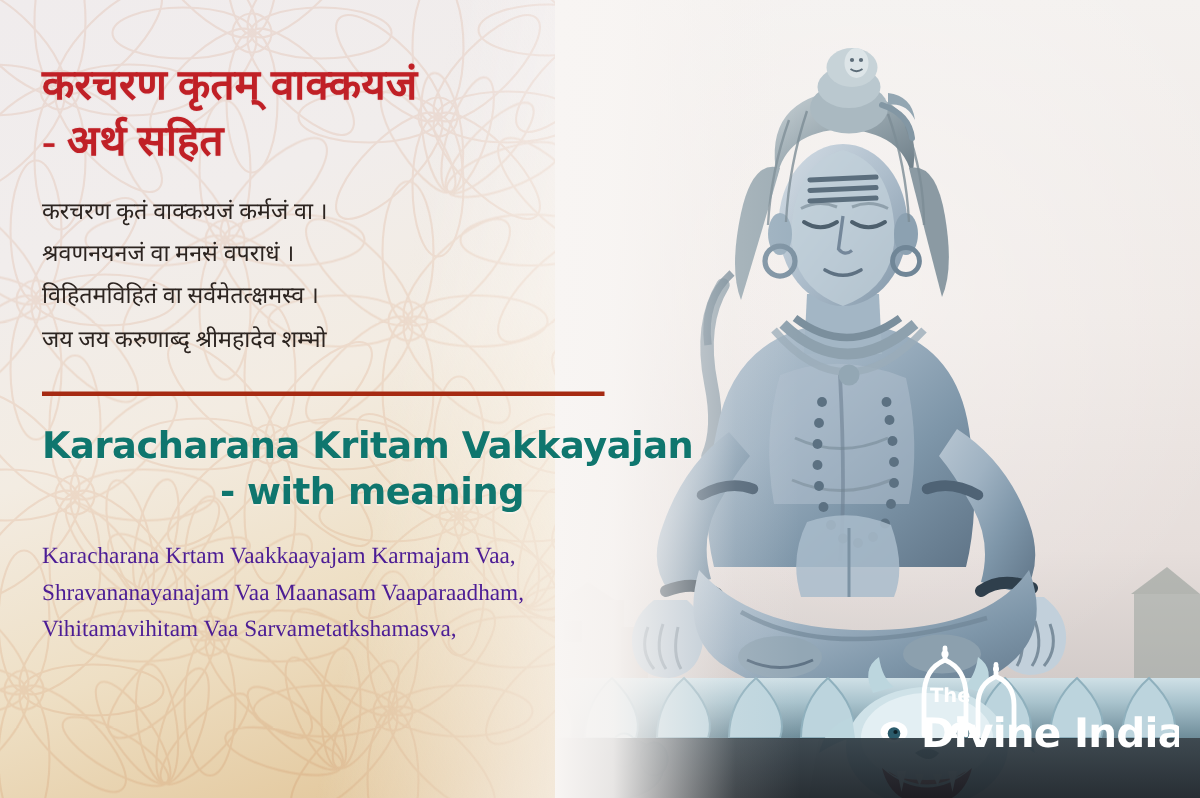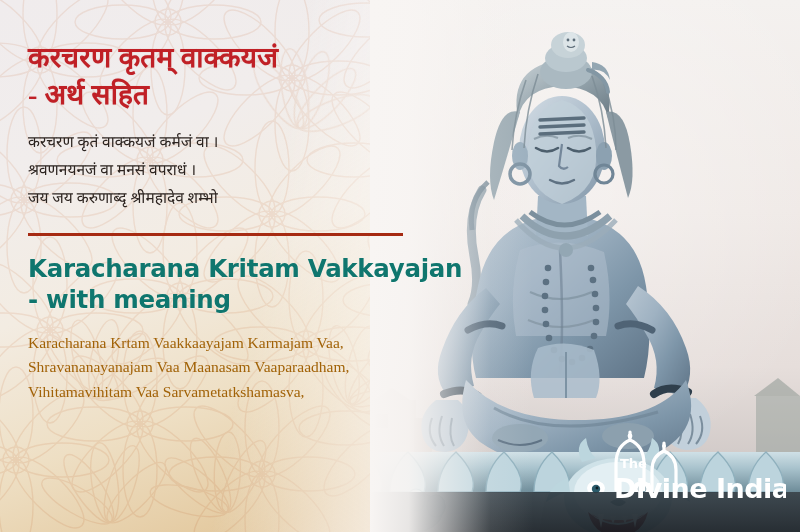--- a/index.html
+++ b/index.html
@@ -108,25 +108,25 @@
     margin-top:17px;
     color:#0f766e;
     font-family:"DejaVu Sans", sans-serif;
     font-weight:700;
     font-size:24.5px;
     line-height:1.28;
     letter-spacing:-0.3px;
     width:440px;
     text-shadow:0 1px 0 rgba(255,255,255,.35);
   }
-  .eng-title .l2 { display:block; }
+  .eng-title .l2 { display:block;text-align:center; }
 
   .eng-verse {
     margin-top:16px;
-    color:#a16207;
+    color:#4c1d95;
     font-family:"Liberation Serif", serif;
     font-size:15.5px;
     line-height:1.56;
     width:430px;
   }
   .eng-verse div { white-space:nowrap; }
 
   
   .logo {
     position:absolute;
@@ -450,20 +450,21 @@
   <div class="content">
 
     <div class="hindi-title">
       <span>करचरण कृतम् वाक्कयजं</span>
       <span class="l2">- अर्थ सहित</span>
     </div>
 
     <div class="hindi-verse">
       <div>करचरण कृतं वाक्कयजं कर्मजं वा ।</div>
       <div>श्रवणनयनजं वा मनसं वपराधं ।</div>
+      <div>विहितमविहितं वा सर्वमेतत्क्षमस्व ।</div>
       <div>जय जय करुणाब्दृ श्रीमहादेव शम्भो</div>
     </div>
 
     <div class="divider"></div>
 
     <div class="eng-title">
       <span>Karacharana Kritam Vakkayajan</span>
       <span class="l2">- with meaning</span>
     </div>
 

